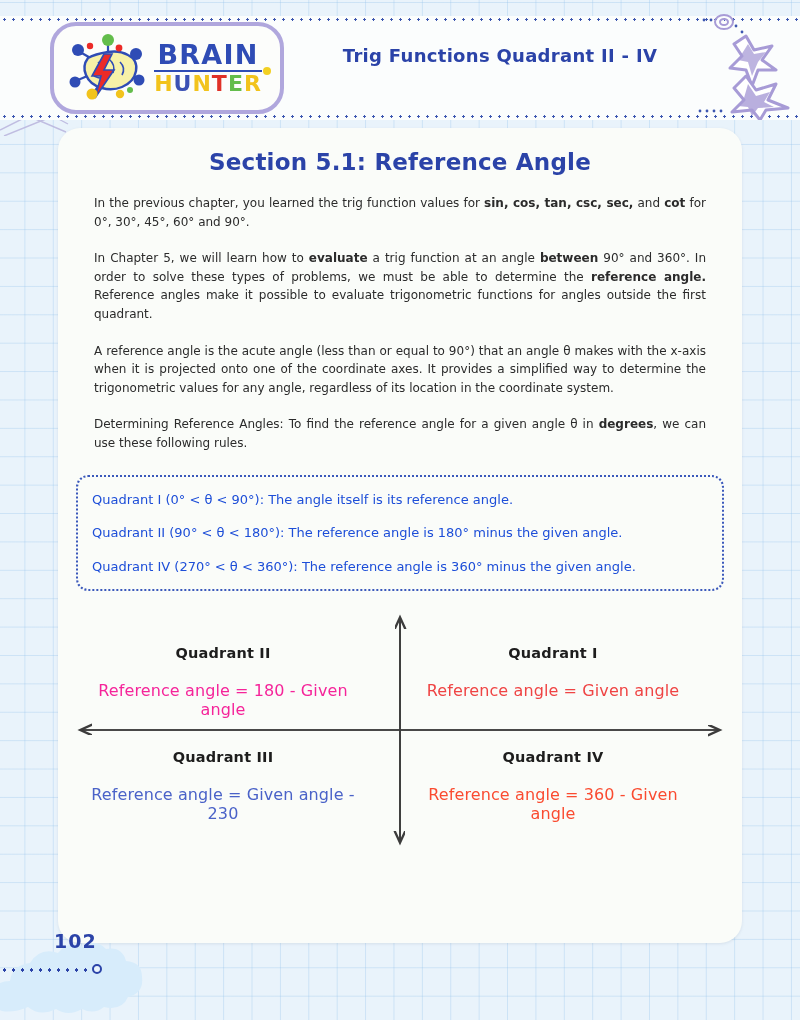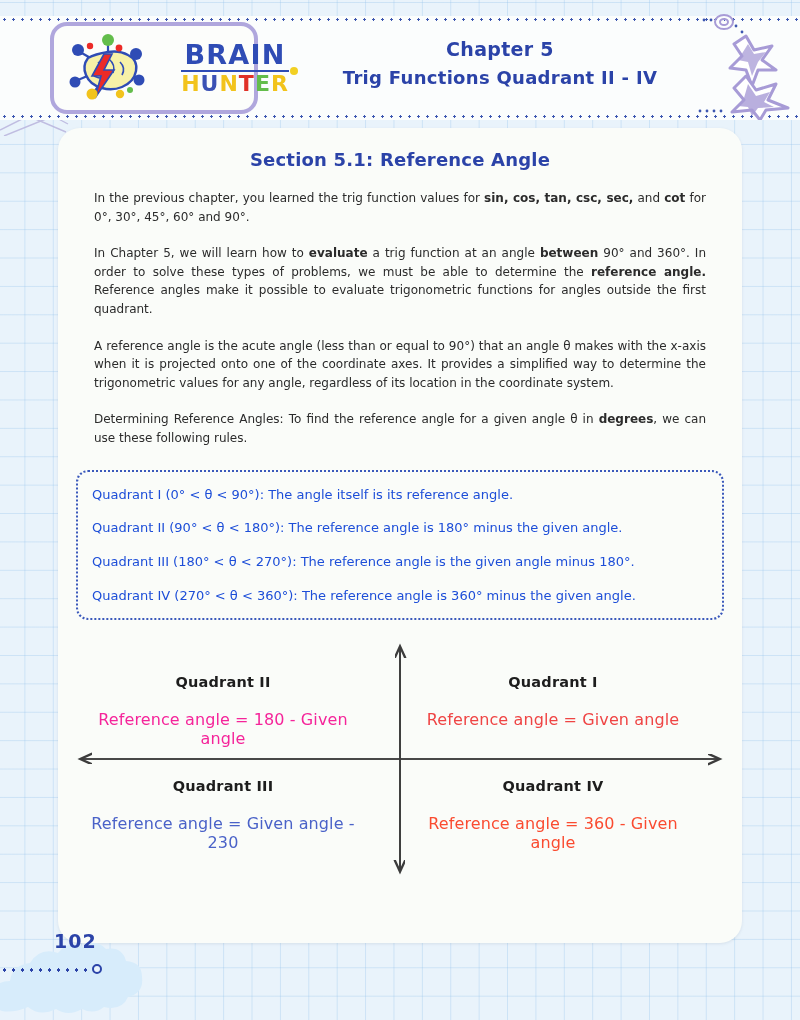--- a/index.html
+++ b/index.html
@@ -47,29 +47,28 @@
     background-size: 9px 3px;
     background-repeat: repeat-x;
   }
   .hdr-dots.top { top: 2px; }
   .hdr-dots.bot { bottom: 2px; }
 
   
   #logo-badge {
     position: absolute;
     left: 50px; top: 22px;
-    width: 208px; height: 92px;
+    width: 234px; height: 92px;
     background: #fcfdfb;
     border: 4px solid #b0a7dd;
-    border-radius: 17px;
+    border-radius: 26px;
     display: flex;
     align-items: center;
     padding-left: 10px;
     z-index: 4;
-    gap: 27px;
   }
   #logo-mark { width: 88px; height: 72px; flex: 0 0 auto; }
   #logo-words {
     margin-left: 2px;
     display: flex;
     flex-direction: column;
     align-items: center;
     line-height: 1;
   }
   #logo-brain {
@@ -135,21 +134,21 @@
     width: 684px; height: 815px;
     background: #fafcf9;
     border-radius: 22px;
     box-shadow: 0 1px 3px rgba(120,140,160,0.18);
   }
 
   #section-title {
     text-align: center;
     color: #2b43a8;
     font-weight: bold;
-    font-size: 18px;
+    font-size: 23px;
     margin-top: 21px;
     letter-spacing: .2px;
   }
 
   .body-text {
     color: #2b2b2b;
     font-size: 12px;
     line-height: 1.55;
     text-align: justify;
     margin: 0 16px 0 16px;
@@ -301,21 +300,20 @@
     <div id="logo-words">
       <div id="logo-brain">BRAIN</div>
       <div id="logo-rule"></div>
       <div id="logo-hunter">
         <span>H</span><span>U</span><span>N</span><span>T</span><span>E</span><span>R</span>
       </div>
     </div>
   </div>
 
   <div id="header-title">
-    <div id="chapter-line">Chapter 5</div>
     <div id="chapter-sub">Trig Functions Quadrant II - IV</div>
   </div>
 
   <svg id="stars-deco" viewBox="0 0 110 112">
     <g fill="none" stroke="#a79bd6" stroke-width="2">
       <ellipse cx="34" cy="14" rx="9" ry="7"></ellipse>
       <ellipse cx="34" cy="14" rx="4" ry="3"></ellipse>
     </g>
     <g fill="#5a5a5a" opacity="0.0"></g>
 
@@ -354,21 +352,20 @@
       <p class="body-text para">A reference angle is the acute angle (less than or equal to 90°) that an angle θ makes with the x-axis when it is projected onto one of the coordinate axes. It provides a simplified way to determine the trigonometric values for any angle, regardless of its location in the coordinate system.</p>
 
 
       <p class="body-text para"><span>Determining Reference Angles: To find the reference angle for a given angle θ in </span><b>degrees</b><span>, we can use these following rules.</span></p>
 
     </div>
 
     <div id="rules-box">
       <div class="rule-line">Quadrant I (0° &lt;  θ &lt; 90°): The angle itself is its reference angle.</div>
       <div class="rule-line">Quadrant II (90° &lt; θ &lt; 180°): The reference angle is 180° minus the given angle.</div>
-      <div class="rule-line">Quadrant III (180° &lt;  θ &lt; 270°): The reference angle is the given angle minus 180°.</div>
       <div class="rule-line">Quadrant IV (270° &lt;  θ &lt; 360°): The reference angle is 360° minus the given angle.</div>
     </div>
 
     <div id="diagram">
       <svg id="axis-svg" width="684" height="245" viewBox="0 0 684 245">
         <defs>
           <marker id="arrow" markerWidth="9" markerHeight="9" refX="6" refY="3.2" orient="auto">
             <path d="M0,0 L7,3.2 L0,6.4" fill="none" stroke="#3c3c3c" stroke-width="1.4"></path>
           </marker>
         </defs>

